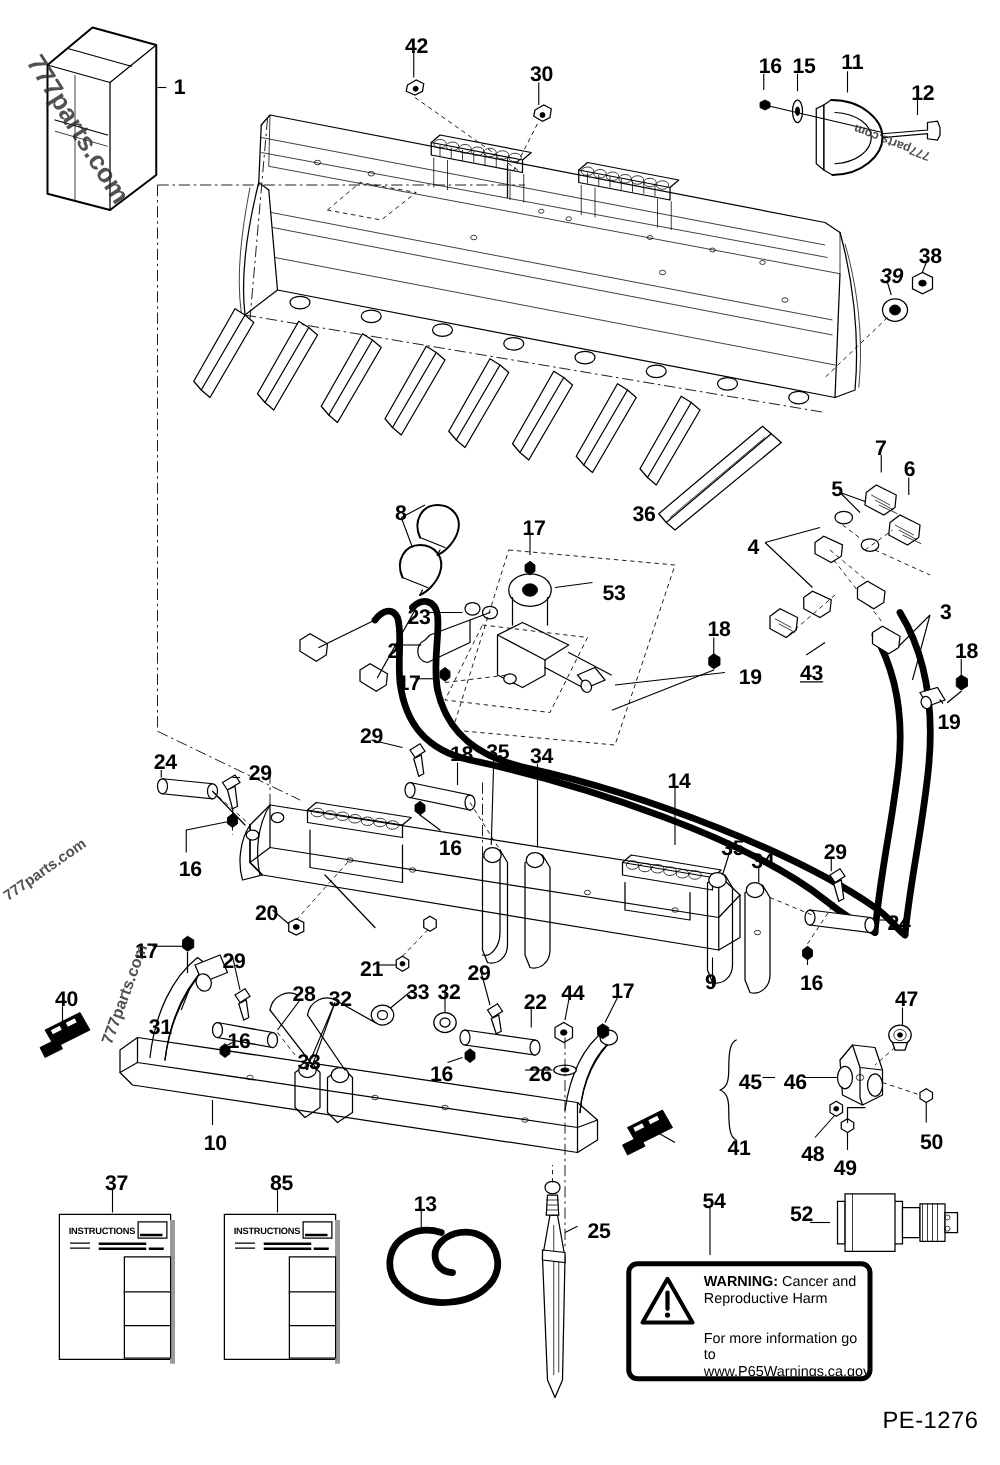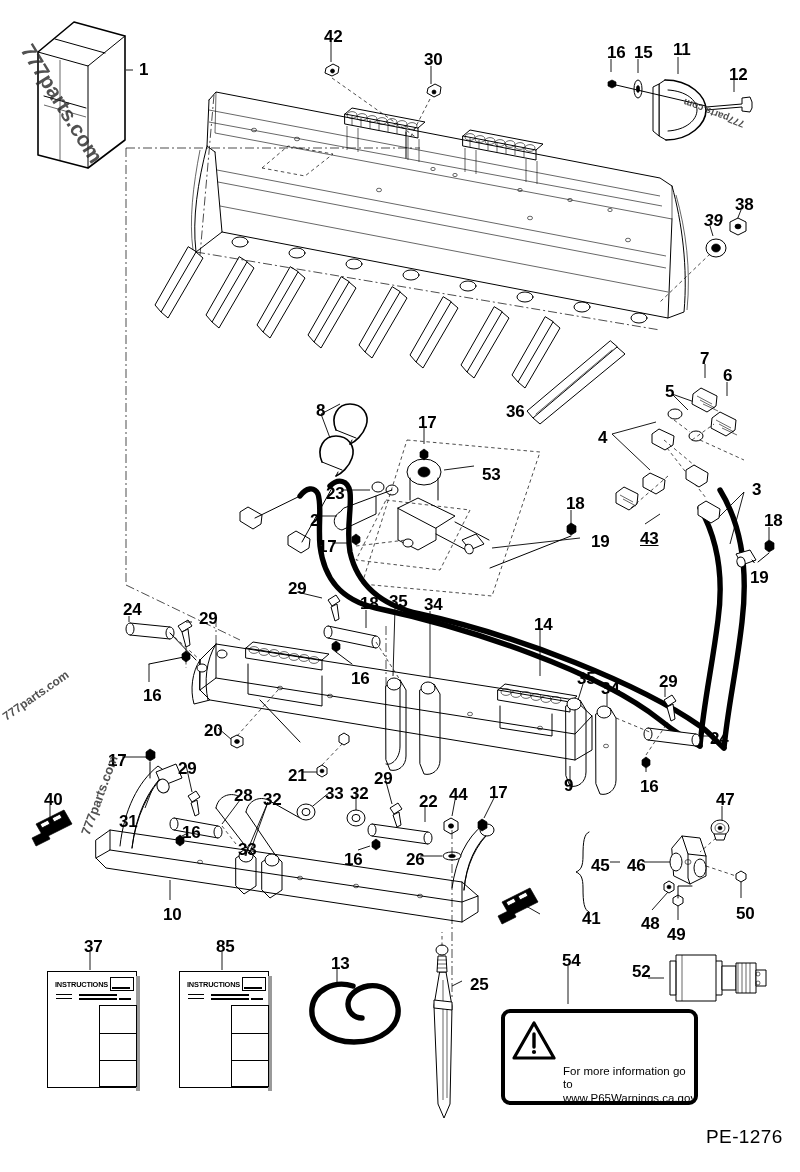--- a/index.html
+++ b/index.html
@@ -664,21 +664,21 @@
       <div class="callout" style="left: 263px; top: 791px;">32</div>
       <div class="callout" style="left: 325px; top: 785px;">33</div>
       <div class="callout" style="left: 350px; top: 785px;">32</div>
       <div class="callout" style="left: 419px; top: 793px;">22</div>
       <div class="callout" style="left: 449px; top: 786px;">44</div>
       <div class="callout" style="left: 489px; top: 784px;">17</div>
       <div class="callout" style="left: 119px; top: 813px;">31</div>
       <div class="callout" style="left: 182px; top: 824px;">16</div>
       <div class="callout" style="left: 238px; top: 841px;">33</div>
       <div class="callout" style="left: 344px; top: 851px;">16</div>
-      <div class="callout" style="left: 406px; top: 851px;">26</div>
+      <div class="callout" style="left: 423px; top: 851px;">26</div>
       <div class="callout" style="left: 44px; top: 791px;">40</div>
       <div class="callout" style="left: 163px; top: 906px;">10</div>
       <div class="callout" style="left: 547px; top: 910px; margin-left: 35px;">41</div>
       <div class="callout" style="left: 716px; top: 791px;">47</div>
       <div class="callout" style="left: 591px; top: 857px;">45</div>
       <div class="callout" style="left: 627px; top: 857px;">46</div>
       <div class="callout" style="left: 641px; top: 915px;">48</div>
       <div class="callout" style="left: 667px; top: 926px;">49</div>
       <div class="callout" style="left: 736px; top: 905px;">50</div>
       <div class="callout" style="left: 84px; top: 938px;">37</div>
@@ -726,20 +726,24 @@
     <div class="bx" style="left:51px;top:88px;width:36px;height:25px;"></div>
   </div>
 
   <div id="warn" style="left:501px;top:1009px;width:197px;height:96px;">
     <div class="wrow">
       <svg class="tri" viewBox="0 0 44 39">
         <path d="M22,2 L42,37 L2,37 Z" fill="#fff" stroke="#000" stroke-width="3.2" stroke-linejoin="round"></path>
         <path d="M22,13 L22,26" stroke="#000" stroke-width="3.4" stroke-linecap="round"></path>
         <circle cx="22" cy="31" r="2.1" fill="#000"></circle>
       </svg>
+      <div class="wtxt">
+        <b>WARNING:</b><span> Cancer and</span><br>
+        <span>Reproductive Harm</span>
+      </div>
     </div>
     <div class="w2">
       <span>For more information go to</span><br>
       <span class="lnk">www.P65Warnings.ca.gov</span><span>.</span>
     </div>
 
   </div>
 
   <div class="drawnum" style="left:706px;top:1126px;">PE-1276</div>
 

